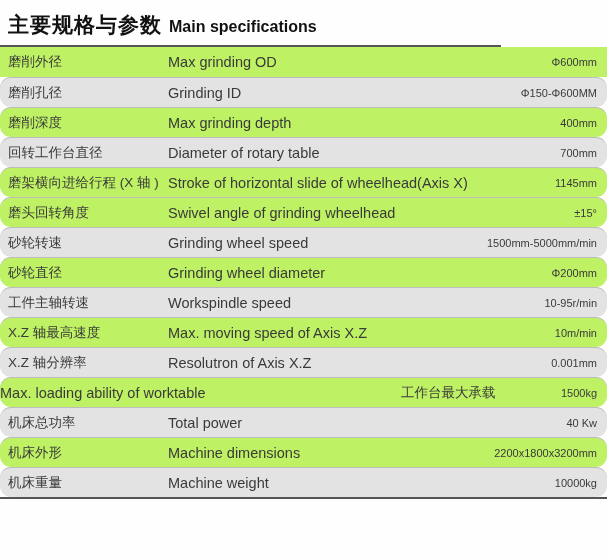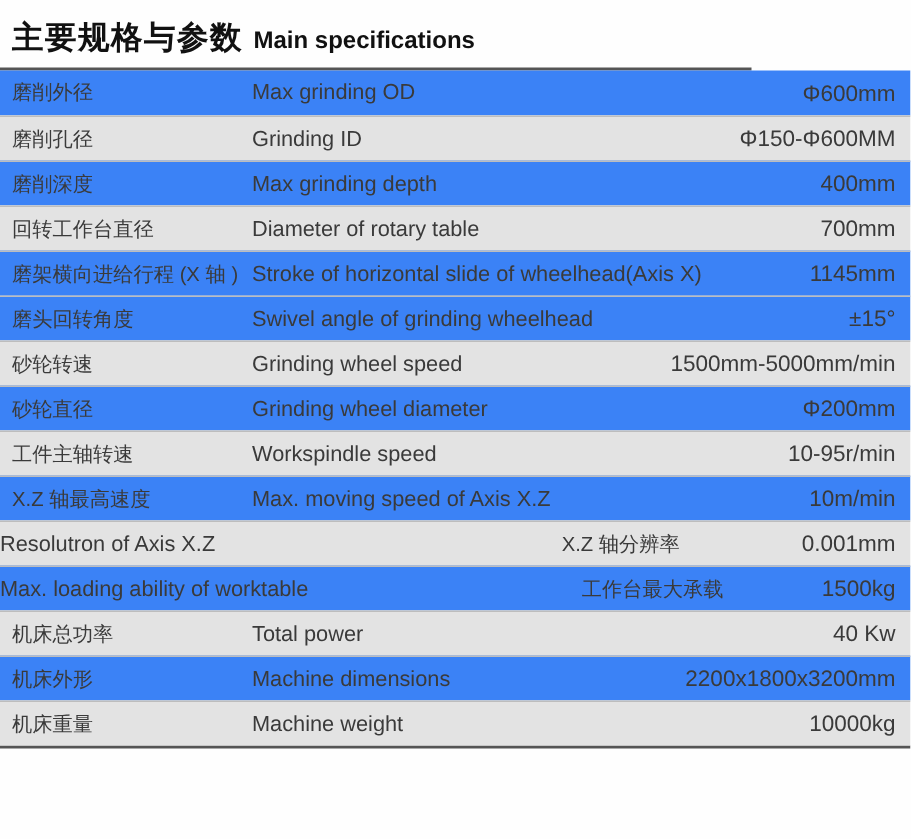--- a/index.html
+++ b/index.html
@@ -45,24 +45,25 @@
     text-align: right;
   }
   .table {
     width: 607px;
     border-bottom: 2px solid var(--heavy-rule);
   }
   .row {
     display: flex;
     align-items: center;
     height: 30px;
-    background: #3b82f6;
+    background: #bef264;
   }
   .row + .row {
     border-top: 1px solid var(--row-rule);
+    border-radius: 11px;
   }
   .row.alt {
     background: var(--alt-row-bg);
   }
   .cell {
     color: var(--body-text);
     white-space: nowrap;
     overflow: hidden;
   }
   .cell.zh {
@@ -70,21 +71,21 @@
     padding-left: 8px;
     font-size: 13.5px;
   }
   .cell.en {
     flex: 1;
     font-size: 14.5px;
   }
   .cell.val {
     text-align: right;
     padding-right: 10px;
-    font-size: 15px;
+    font-size: 11px;
   }
 </style>
 </head>
 <body>
 
 <div class="page">
 
   <div class="header">
     <span class="title-zh">主要规格与参数</span>
     <span class="title-en">Main specifications</span>
@@ -146,22 +147,22 @@
     <div class="cell val">10-95r/min</div>
   </div>
 
   <div class="row">
     <div class="cell zh">X.Z 轴最高速度</div>
     <div class="cell en">Max. moving speed of Axis X.Z</div>
     <div class="cell val">10m/min</div>
   </div>
 
   <div class="row alt">
+    <div class="cell zh">X.Z 轴分辨率</div>
     <div class="cell en">Resolutron of Axis X.Z</div>
-    <div class="cell zh">X.Z 轴分辨率</div>
     <div class="cell val">0.001mm</div>
   </div>
 
   <div class="row">
     <div class="cell en">Max. loading ability of worktable</div>
     <div class="cell zh">工作台最大承载</div>
     <div class="cell val">1500kg</div>
   </div>
 
   <div class="row alt">

